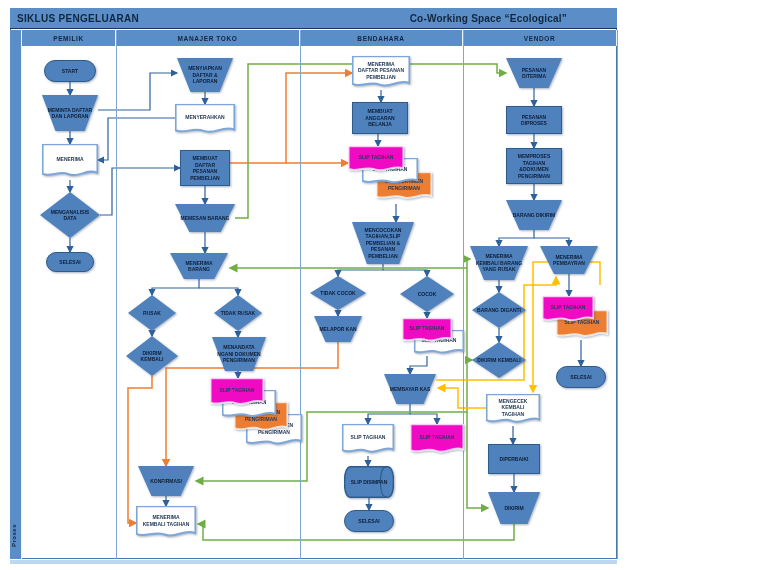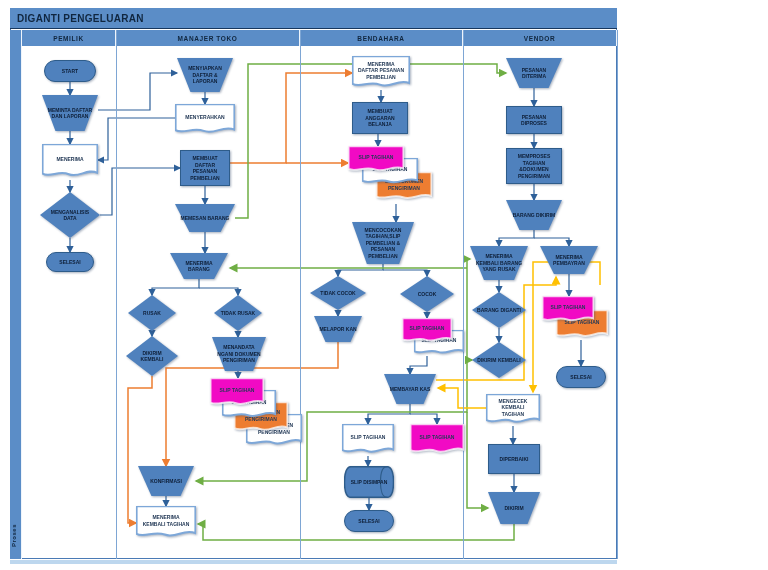--- a/index.html
+++ b/index.html
@@ -111,21 +111,22 @@
         <polyline points="467,412 467,508 488,508" fill="none" stroke="#6fae44" stroke-width="1.5" marker-end="url(#arrow-green)"></polyline>
         <polyline points="514,524 514,540 203,540 203,524 198,524" fill="none" stroke="#6fae44" stroke-width="1.5" marker-end="url(#arrow-green)"></polyline>
         <polyline points="487,408 458,408 458,388 438,388" fill="none" stroke="#ffc000" stroke-width="1.5" marker-end="url(#arrow-yellow)"></polyline>
         <polyline points="436,380 524,380 524,285 556,285 556,277" fill="none" stroke="#ffc000" stroke-width="1.5" marker-end="url(#arrow-yellow)"></polyline>
         <polyline points="533,285 533,262 600,262 600,285" fill="none" stroke="#ffc000" stroke-width="1.5"></polyline>
         <polyline points="533,285 533,392" fill="none" stroke="#ffc000" stroke-width="1.5" marker-end="url(#arrow-yellow)"></polyline>
       </g>
   </svg>
 
   <div id="title-bar">
-    <span class="t-left">DIGANTI PENGELUARAN</span>
+    <span class="t-left">SIKLUS PENGELUARAN</span>
+    <span class="t-right">Co-Working Space “Ecological”</span>
   </div>
 
   <div id="side-strip">
     <span class="v-label">Proses</span>
   </div>
 
   <div id="lane-headers">
       <div class="lane-header" style="width: 94px;">PEMILIK</div>
       <div class="lane-header" style="width: 184px;">MANAJER TOKO</div>
       <div class="lane-header" style="width: 163px;">BENDAHARA</div>

